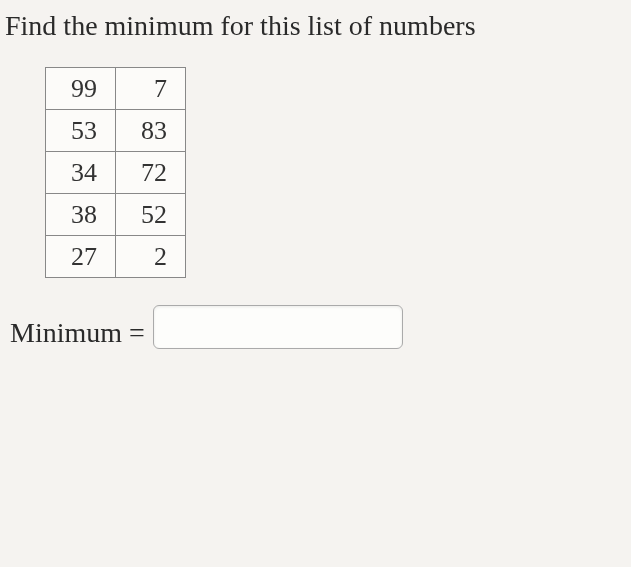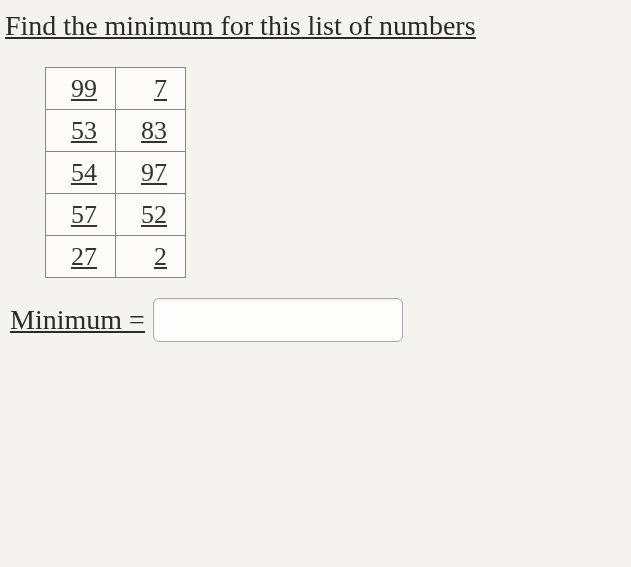--- a/index.html
+++ b/index.html
@@ -1,56 +1,55 @@
 <!DOCTYPE html>
 <html><head>
   <meta charset="utf-8">
   <style>
     * {
       box-sizing: border-box;
       margin: 0;
       padding: 0;
-      text-decoration: underline;
     }
     body {
       width: 631px;
       height: 567px;
       font-family: Georgia, 'Times New Roman', serif;
       background: #f5f3f0;
       padding: 10px 10px 10px 5px;
       color: #333;
       position: relative;
     }
     .question-title {
       font-size: 28px;
       color: #2a2a2a;
       margin-bottom: 25px;
       font-weight: normal;
     }
     .table-wrapper {
       margin-left: 40px;
-      margin-bottom: 20px;
+      margin-bottom: 27px;
     }
     table.numtable {
       border-collapse: collapse;
       background: #fcfbf9;
     }
     table.numtable td {
       border: 1px solid #888;
       width: 70px;
       height: 42px;
       text-align: right;
       padding-right: 18px;
       font-size: 26px;
       color: #333;
       font-family: Georgia, serif;
     }
     .answer-row {
       display: flex;
-      align-items: center;
+      align-items: flex-end;
       margin-left: 5px;
       gap: 8px;
     }
     .answer-label {
       font-size: 28px;
       color: #2a2a2a;
     }
     .answer-input {
       width: 250px;
       height: 44px;
@@ -72,25 +71,25 @@
     <tbody>
         <tr>
       <td>99</td>
       <td>7</td>
     </tr>
     <tr>
       <td>53</td>
       <td>83</td>
     </tr>
     <tr>
-      <td>54</td>
-      <td>97</td>
+      <td>34</td>
+      <td>72</td>
     </tr>
     <tr>
-      <td>57</td>
+      <td>38</td>
       <td>52</td>
     </tr>
     <tr>
       <td>27</td>
       <td>2</td>
     </tr>
   </tbody>
     </table>
 </div>
 

